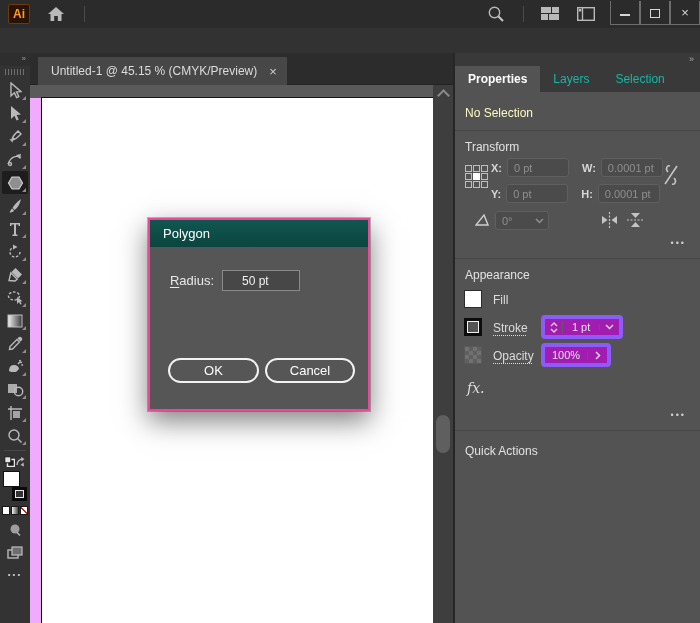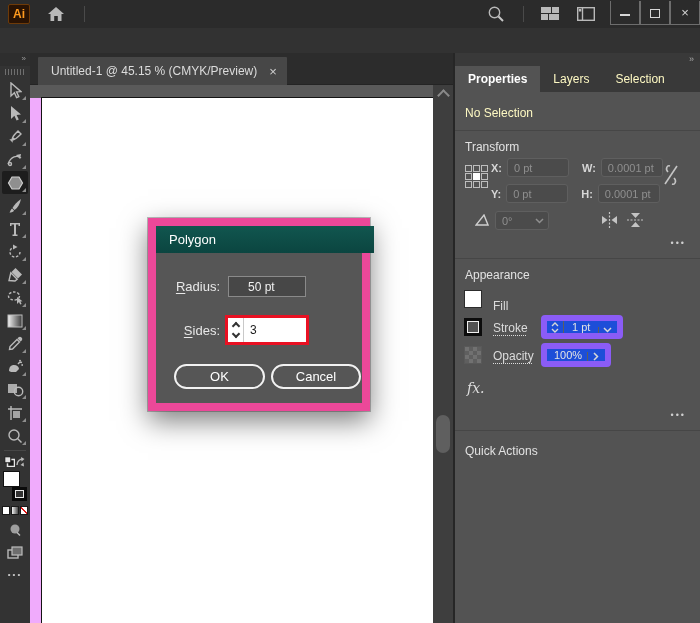--- a/index.html
+++ b/index.html
@@ -53,47 +53,47 @@
   .canvas { position:absolute; left:11px; top:44px; width:392px; height:526px; background:#ffffff; border-left:1px solid #141414; border-top:1px solid #141414; }
   .vscroll { position:absolute; right:0; top:32px; width:20px; height:538px; background:#3e3e3e; }
   .vscroll-up { position:absolute; left:4px; top:4px; width:12px; height:8px; }
   .vscroll-up::before { content:""; position:absolute; left:2px; top:2px; width:7px; height:7px; border-left:2px solid #8a8a8a; border-top:2px solid #8a8a8a; transform:rotate(45deg); }
   .vscroll-thumb { position:absolute; left:3px; top:330px; width:14px; height:38px; background:#5f5f5f; border-radius:7px; }
 
   
   .rpanel { position:absolute; left:453px; top:53px; width:247px; height:570px; background:#535353; border-left:2px solid #262626; }
   .rp-strip { position:absolute; left:0; top:0; width:245px; height:13px; background:#393939; color:#a8a8a8; font-size:9px; text-align:right; padding-right:6px; line-height:12px; }
   .rp-tabs { position:absolute; left:0; top:13px; width:245px; height:26px; background:#393939; display:flex;text-align:right; }
-  .rp-tab { height:26px; display:flex; align-items:center; padding:0 13px; font-size:12px; color:#fef9c3; }
+  .rp-tab { height:26px; display:flex; align-items:center; padding:0 13px; font-size:12px; color:#14b8a6; }
   .rp-tab.active { background:#535353; color:#ffffff; font-weight:bold; }
   .rp-body { position:absolute; left:0; top:39px; width:245px; height:531px; background:#535353; }
   .rp-divider { position:absolute; left:0; width:245px; height:1px; background:#616161; border-bottom:1px solid #464646; }
   .rp-h { position:absolute; left:10px; font-size:12px; color:#e2e2e2; }
   .rp-label { font-size:11px; color:#d6d6d6; font-weight:bold; }
   .rp-field { background:#4b4b4b; border:1px solid #5f5f5f; border-radius:3px; color:#8f8f8f; font-size:11px; height:19px; display:flex; align-items:center; padding-left:6px; }
   .ref-grid { position:absolute; left:10px; top:73px; display:grid; grid-template-columns:repeat(3,7px); grid-template-rows:repeat(3,7px); gap:1px; }
   .ref-dot { width:7px; height:7px; border:1px solid #bdbdbd; background:transparent; }
   .ref-dot.center { background:#ffffff; border-color:#ffffff; }
   .xy-row { position:absolute; display:flex; align-items:center; gap:5px; }
   .angle-dd { position:absolute; width:54px; height:19px; background:#4b4b4b; border:1px solid #5f5f5f; border-radius:3px; color:#8f8f8f; font-size:11px; display:flex; align-items:center; padding:0 4px 0 6px; justify-content:space-between; }
   .dots { color:#cfcfcf; font-size:9px; letter-spacing:2px; }
-  .seg-ctrl { position:absolute; display:flex; background:#1d4ed8; border:6px solid #8b5cf6; border-radius:4px; height:24px; overflow:hidden; align-items:flex-end; }
+  .seg-ctrl { position:absolute; display:flex; background:#a21caf; border:4px solid #8b5cf6; border-radius:4px; height:24px; overflow:hidden; align-items:center; }
   .seg { display:flex; align-items:center; justify-content:center; color:#e3e3e3; font-size:11px; }
   .seg + .seg { border-left:1px solid #5e5e5e; }
   .stepper-glyph { display:flex; flex-direction:column; gap:1px; align-items:center; }
   .sw-box { position:absolute; width:18px; height:18px; }
   .sw-fill { background:#ffffff; border:1px solid #2c2c2c; }
   .sw-stroke { background:#535353; border:3px solid #0c0c0c; outline:1px solid #f0f0f0; outline-offset:-4px; box-shadow:0 0 0 1px #8a8a8a inset; }
   .sw-checker { border:1px solid #5e5e5e; opacity:.55; background:#8b8b8b; background-image:linear-gradient(45deg,#6a6a6a 25%,transparent 25%,transparent 75%,#6a6a6a 75%),linear-gradient(45deg,#6a6a6a 25%,transparent 25%,transparent 75%,#6a6a6a 75%); background-size:8px 8px; background-position:0 0,4px 4px; }
   .app-label { position:absolute; font-size:12px; color:#dcdcdc; }
   .ul-dot { text-decoration:underline dotted; text-underline-offset:3px; }
   .fx { position:absolute; left:12px; font-style:italic; color:#dedede; font-size:14px; font-family:"DejaVu Serif",serif; }
 
   
-  .dialog { position:absolute; left:148px; top:218px; width:222px; height:193px; background:#565656; border:8px solid #ec4899; box-shadow:0 10px 26px rgba(0,0,0,.5), 0 0 0 1px rgba(0,0,0,.25); }
+  .dialog { position:absolute; left:148px; top:218px; width:222px; height:193px; background:#565656; border:2px solid #ec4899; box-shadow:0 10px 26px rgba(0,0,0,.5), 0 0 0 1px rgba(0,0,0,.25); }
   .dlg-title { position:absolute; left:0; top:0; width:218px; height:27px; background:linear-gradient(180deg,#11564f,#0b4540); color:#ffffff; font-size:13px; display:flex; align-items:center; padding-left:13px; }
   .dlg-row { position:absolute; display:flex; align-items:center; }
   .dlg-label { width:52px; text-align:right; color:#e8e8e8; font-size:13px; }
   .mnemonic { text-decoration:underline; text-underline-offset:2px; }
   .dlg-input-dark { width:78px; height:21px; background:#474747; border:1px solid #8a8a8a; color:#f0f0f0; font-size:12px; display:flex; align-items:center; padding-left:19px; margin-left:8px; }
   .sides-wrap { position:relative; display:flex; align-items:center; margin-left:5px; border:3px solid #e81123; padding:0; background:#e81123; }
   .spin { width:16px; height:24px; background:#ffffff; display:flex; flex-direction:column; align-items:center; justify-content:center; gap:2px; border-right:1px solid #c9c9c9; }
   .chev { width:6px; height:6px; border-left:2px solid #333; border-top:2px solid #333; }
   .chev.up { transform:rotate(45deg); margin-top:2px; }
   .chev.dn { transform:rotate(225deg); margin-bottom:2px; }
@@ -380,21 +380,21 @@
           <path d="M4 1 L8.5 6 L13 1 Z" fill="#c4c4c4"></path>
           <path d="M4 15 L8.5 10 L13 15 Z" fill="#c4c4c4"></path>
         </svg>
 
       <div class="dots" style="position:absolute; right:14px; top:146px;"><span>•••</span></div>
       <div class="rp-divider" style="top:166px;"></div>
 
       <div class="rp-h" style="top:176px;">Appearance</div>
 
       <div class="sw-box sw-fill" style="left:9px; top:198px;"></div>
-      <div class="app-label" style="left:38px; top:207px;">Fill</div>
+      <div class="app-label" style="left:38px; top:201px;">Fill</div>
 
       <div class="sw-box sw-stroke" style="left:9px; top:226px;"></div>
       <div class="app-label ul-dot" style="left:38px; top:229px;">Stroke</div>
       <div class="seg-ctrl" style="left:86px; top:223px; width:82px;">
         <div class="seg" style="width:19px;">
           <div class="stepper-glyph">
             <svg width="8" height="5" viewBox="0 0 8 5">
                 <path d="M1 4 L4 1 L7 4" stroke="#d8d8d8" stroke-width="1.4" fill="none"></path>
               </svg>
             <svg width="8" height="5" viewBox="0 0 8 5">
@@ -431,28 +431,18 @@
   </div>
 
   <div class="dialog">
     <div class="dlg-title">Polygon</div>
 
     <div class="dlg-row" style="left:12px; top:50px;">
       <div class="dlg-label"><span class="mnemonic">R</span><span>adius:</span></div>
       <div class="dlg-input-dark">50 pt</div>
     </div>
 
-    <div class="dlg-row" style="left:12px; top:89px;">
-      <div class="dlg-label"><span class="mnemonic">S</span><span>ides:</span></div>
-      <div class="sides-wrap">
-        <div class="spin">
-          <div class="chev up"></div>
-          <div class="chev dn"></div>
-        </div>
-        <div class="dlg-input-white">3</div>
-      </div>
-    </div>
 
     <div class="dlg-btn ok">OK</div>
     <div class="dlg-btn cancel">Cancel</div>
   </div>
 
 </div>
 
 </body></html>

